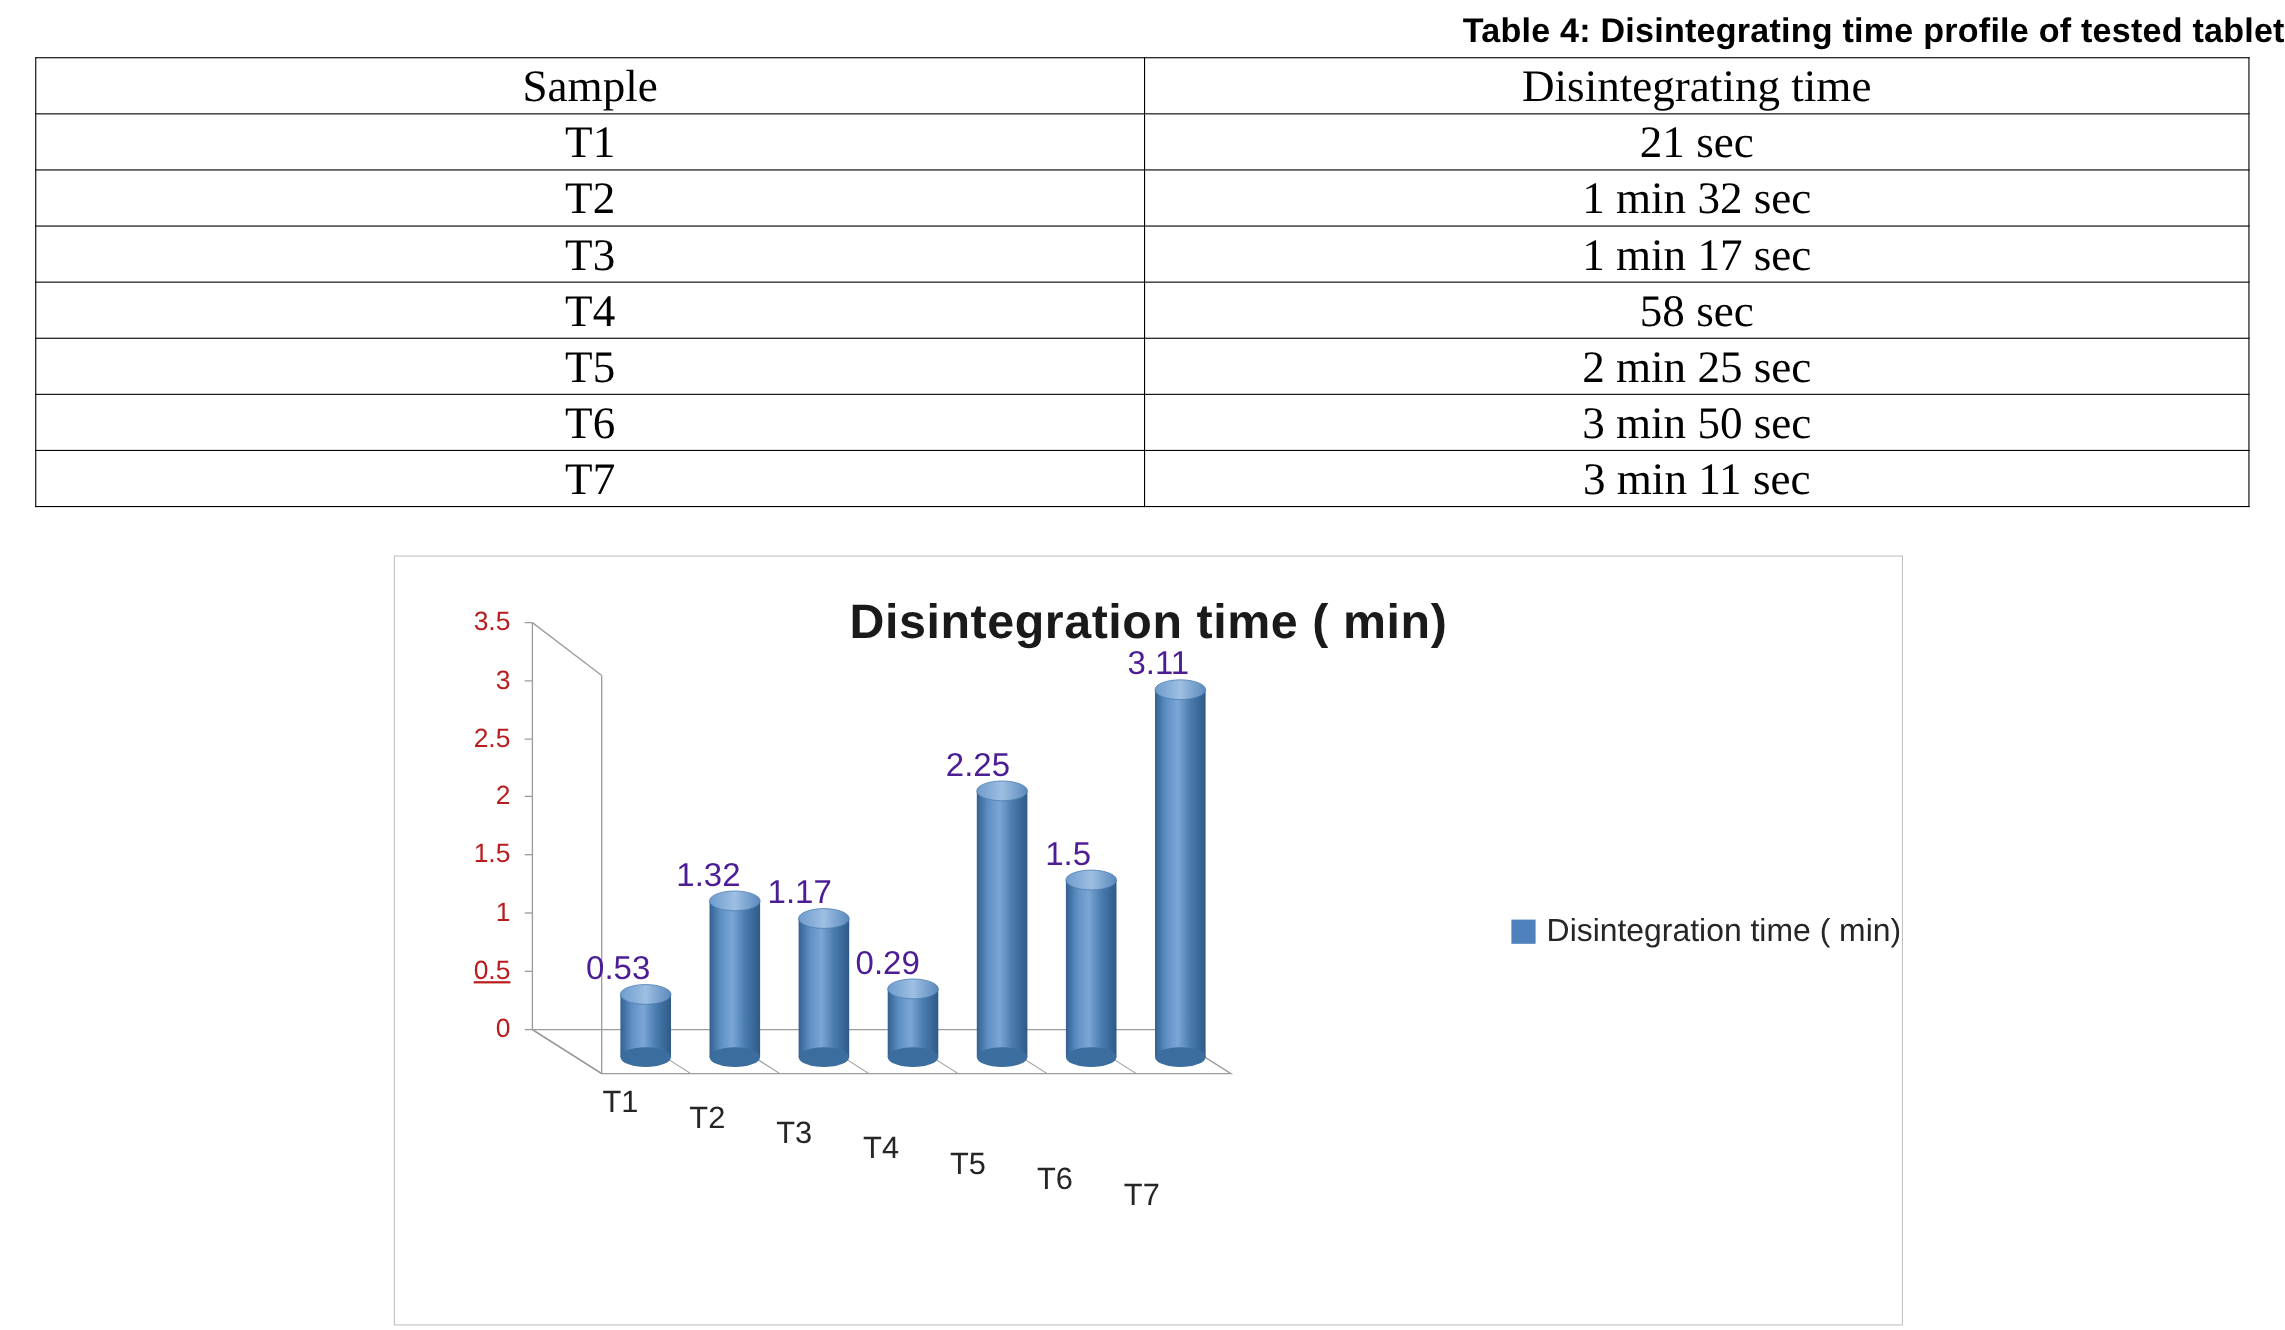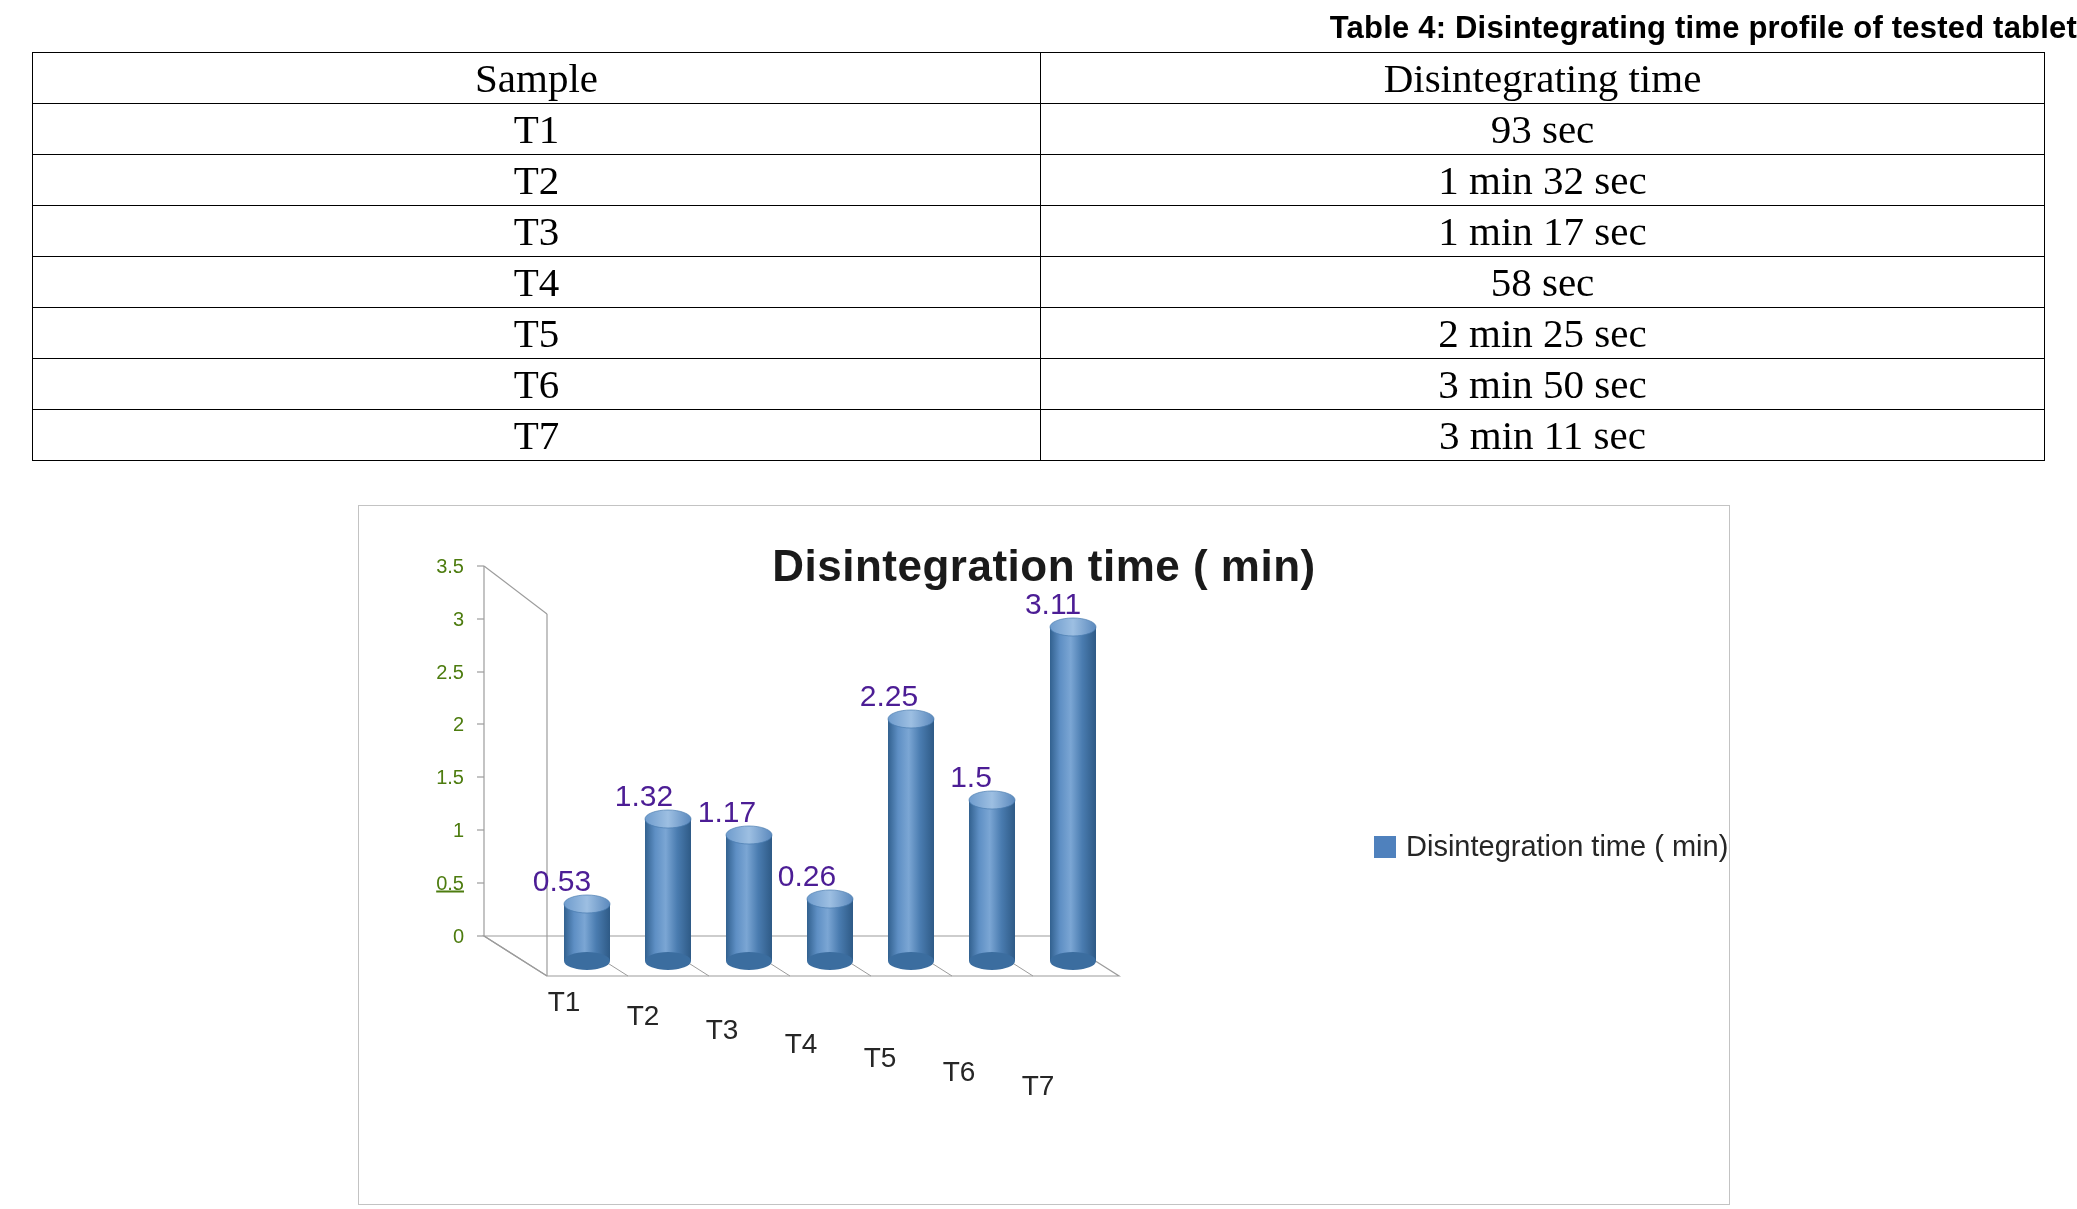--- a/index.html
+++ b/index.html
@@ -72,22 +72,22 @@
     position: absolute;
     left: 0; top: 0;
     width: 100%; height: 100%;
   }
   .ytick {
     position: absolute;
     right: 11px;
     width: 110px;
     text-align: right;
     font-family: "Liberation Sans", sans-serif;
-    font-size: 20px;
-    color: #4d7c0f;
+    font-size: 24px;
+    color: #b91c1c;
     transform: translateY(-50%);
   }
   .xtick {
     position: absolute;
     font-family: "Liberation Sans", sans-serif;
     font-size: 28px;
     color: #262626;
     transform: translate(-50%, 0);
   }
   .barlabel {
@@ -127,21 +127,21 @@
 <table class="data-table">
   <thead>
     <tr>
       <th class="col-sample">Sample</th>
       <th class="col-time">Disintegrating time</th>
     </tr>
   </thead>
   <tbody>
     <tr>
       <td>T1</td>
-      <td>93 sec</td>
+      <td>21 sec</td>
     </tr>
     <tr>
       <td>T2</td>
       <td>1 min 32 sec</td>
     </tr>
     <tr>
       <td>T3</td>
       <td>1 min 17 sec</td>
     </tr>
     <tr>
@@ -270,21 +270,21 @@
     <div class="xtick" style="left:363px; top:508px;">T3</div>
     <div class="xtick" style="left:442px; top:522px;">T4</div>
     <div class="xtick" style="left:521px; top:536px;">T5</div>
     <div class="xtick" style="left:600px; top:550px;">T6</div>
     <div class="xtick" style="left:679px; top:564px;">T7</div>
 
     
     <div class="barlabel" style="left:203px; top:392px;">0.53</div>
     <div class="barlabel" style="left:285px; top:307px;">1.32</div>
     <div class="barlabel" style="left:368px; top:323px;">1.17</div>
-    <div class="barlabel" style="left:448px; top:387px;">0.26</div>
+    <div class="barlabel" style="left:448px; top:387px;">0.29</div>
     <div class="barlabel" style="left:530px; top:207px;">2.25</div>
     <div class="barlabel" style="left:612px; top:288px;">1.5</div>
     <div class="barlabel" style="left:694px; top:115px;">3.11</div>
 
     
     <div class="legend">
       <span class="legend-swatch"></span>
       <span class="legend-label">Disintegration time ( min)</span>
     </div>
   </div>

